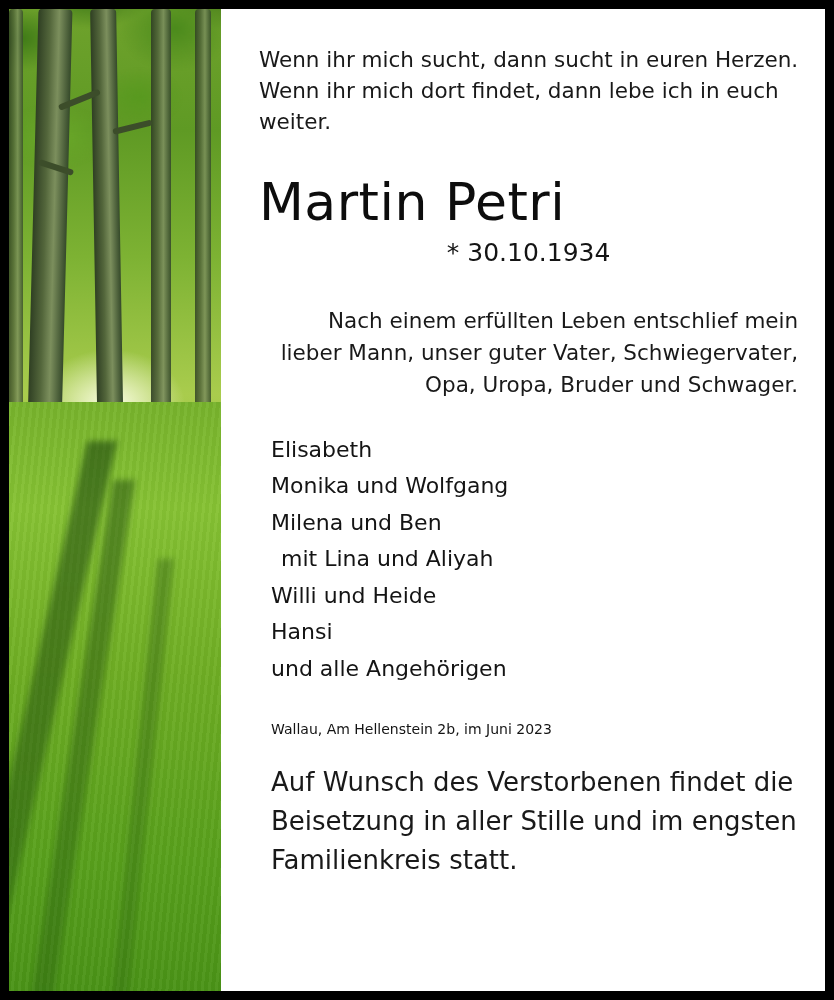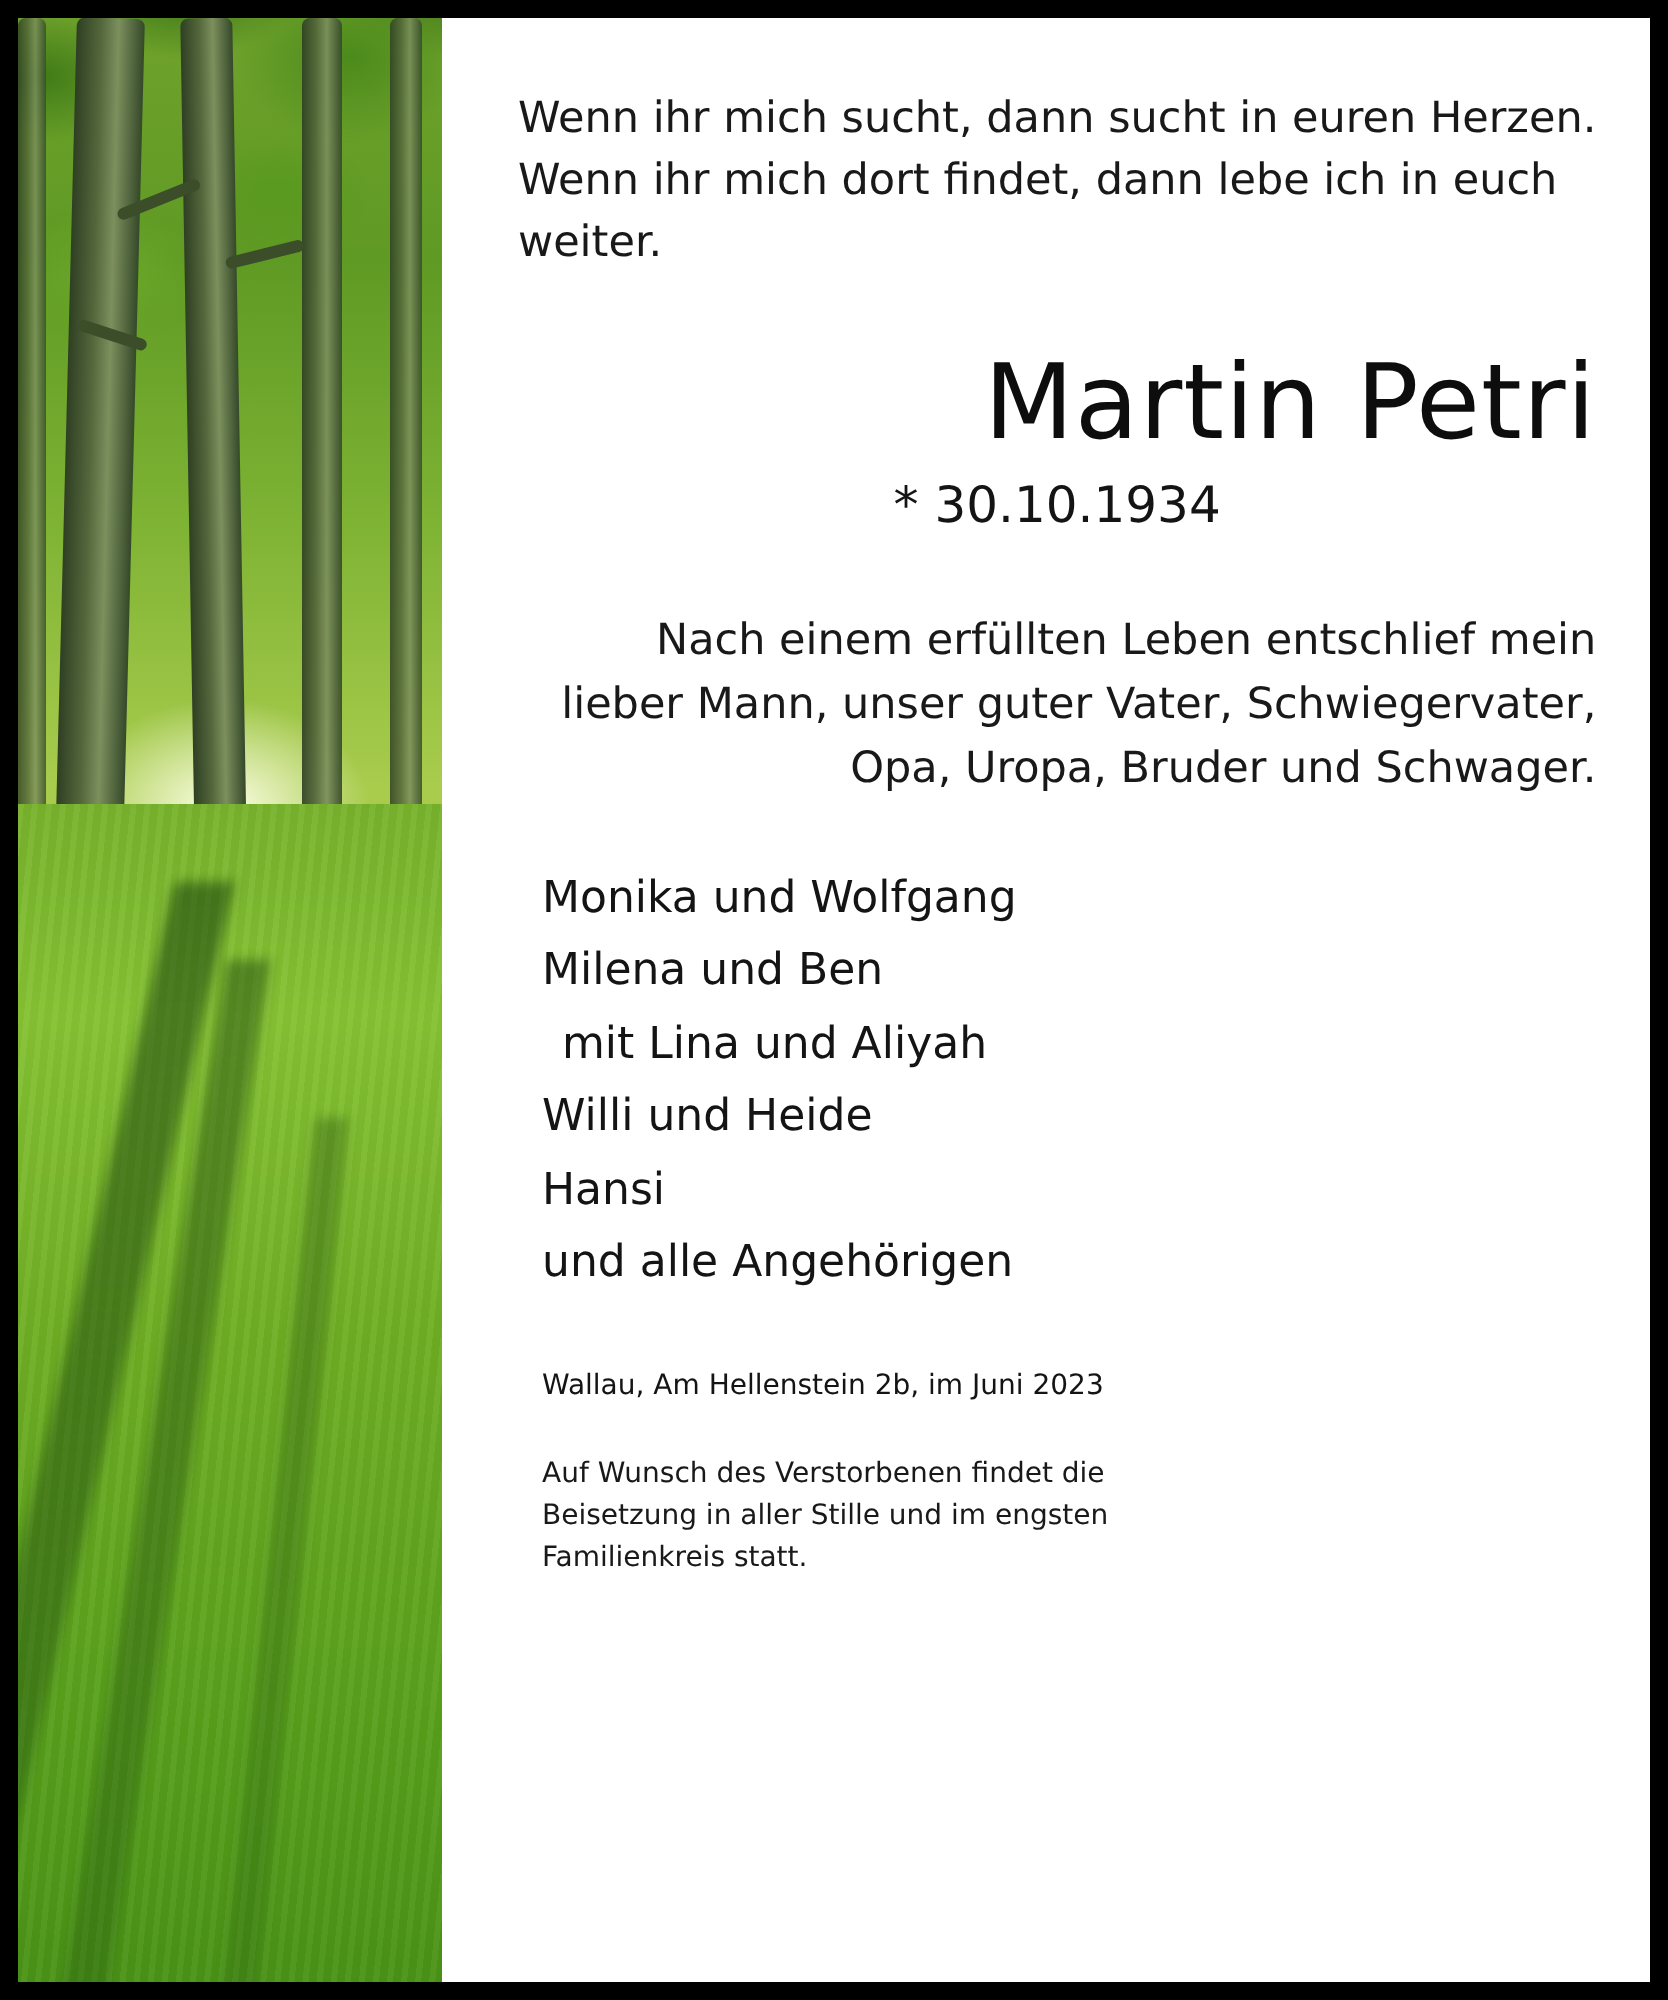--- a/index.html
+++ b/index.html
@@ -128,21 +128,21 @@
     box-sizing: border-box;
   }
   .verse {
     font-size: 21.5px;
     line-height: 1.44;
     color: #191919;
     margin: 0 0 34px 0;
   }
   .verse div { white-space: nowrap; }
   .name {
-    text-align: right;
+    text-align: left;
     font-size: 52px;
     font-weight: 400;
     letter-spacing: 0.5px;
     margin: 0 0 6px 0;
     color: #0d0d0d;
   }
   .dates {
     display: flex;
     justify-content: center;
     gap: 54px;
@@ -165,21 +165,21 @@
     color: #141414;
   }
   .family div { white-space: nowrap; }
   .family .indent { padding-left: 10px; }
   .place {
     font-size: 14px;
     margin: 0 0 26px 12px;
     color: #141414;
   }
   .closing {
-    font-size: 14px;
+    font-size: 26px;
     line-height: 1.5;
     margin: 0 0 0 12px;
     color: #191919;
   }
   .closing div { white-space: nowrap; }
 </style>
 </head>
 <body>
 
 <div class="obituary">
@@ -218,20 +218,21 @@
       <span>* 30.10.1934</span>
     </div>
 
     <div class="para">
       <div>Nach einem erfüllten Leben entschlief mein</div>
       <div>lieber Mann, unser guter Vater, Schwiegervater,</div>
       <div>Opa, Uropa, Bruder und Schwager.</div>
     </div>
 
     <div class="family">
+      <div>Elisabeth</div>
       <div>Monika und Wolfgang</div>
       <div>Milena und Ben</div>
       <div class="indent">mit Lina und Aliyah</div>
       <div>Willi und Heide</div>
       <div>Hansi</div>
       <div>und alle Angehörigen</div>
     </div>
 
     <div class="place">Wallau, Am Hellenstein 2b, im Juni 2023</div>
 

